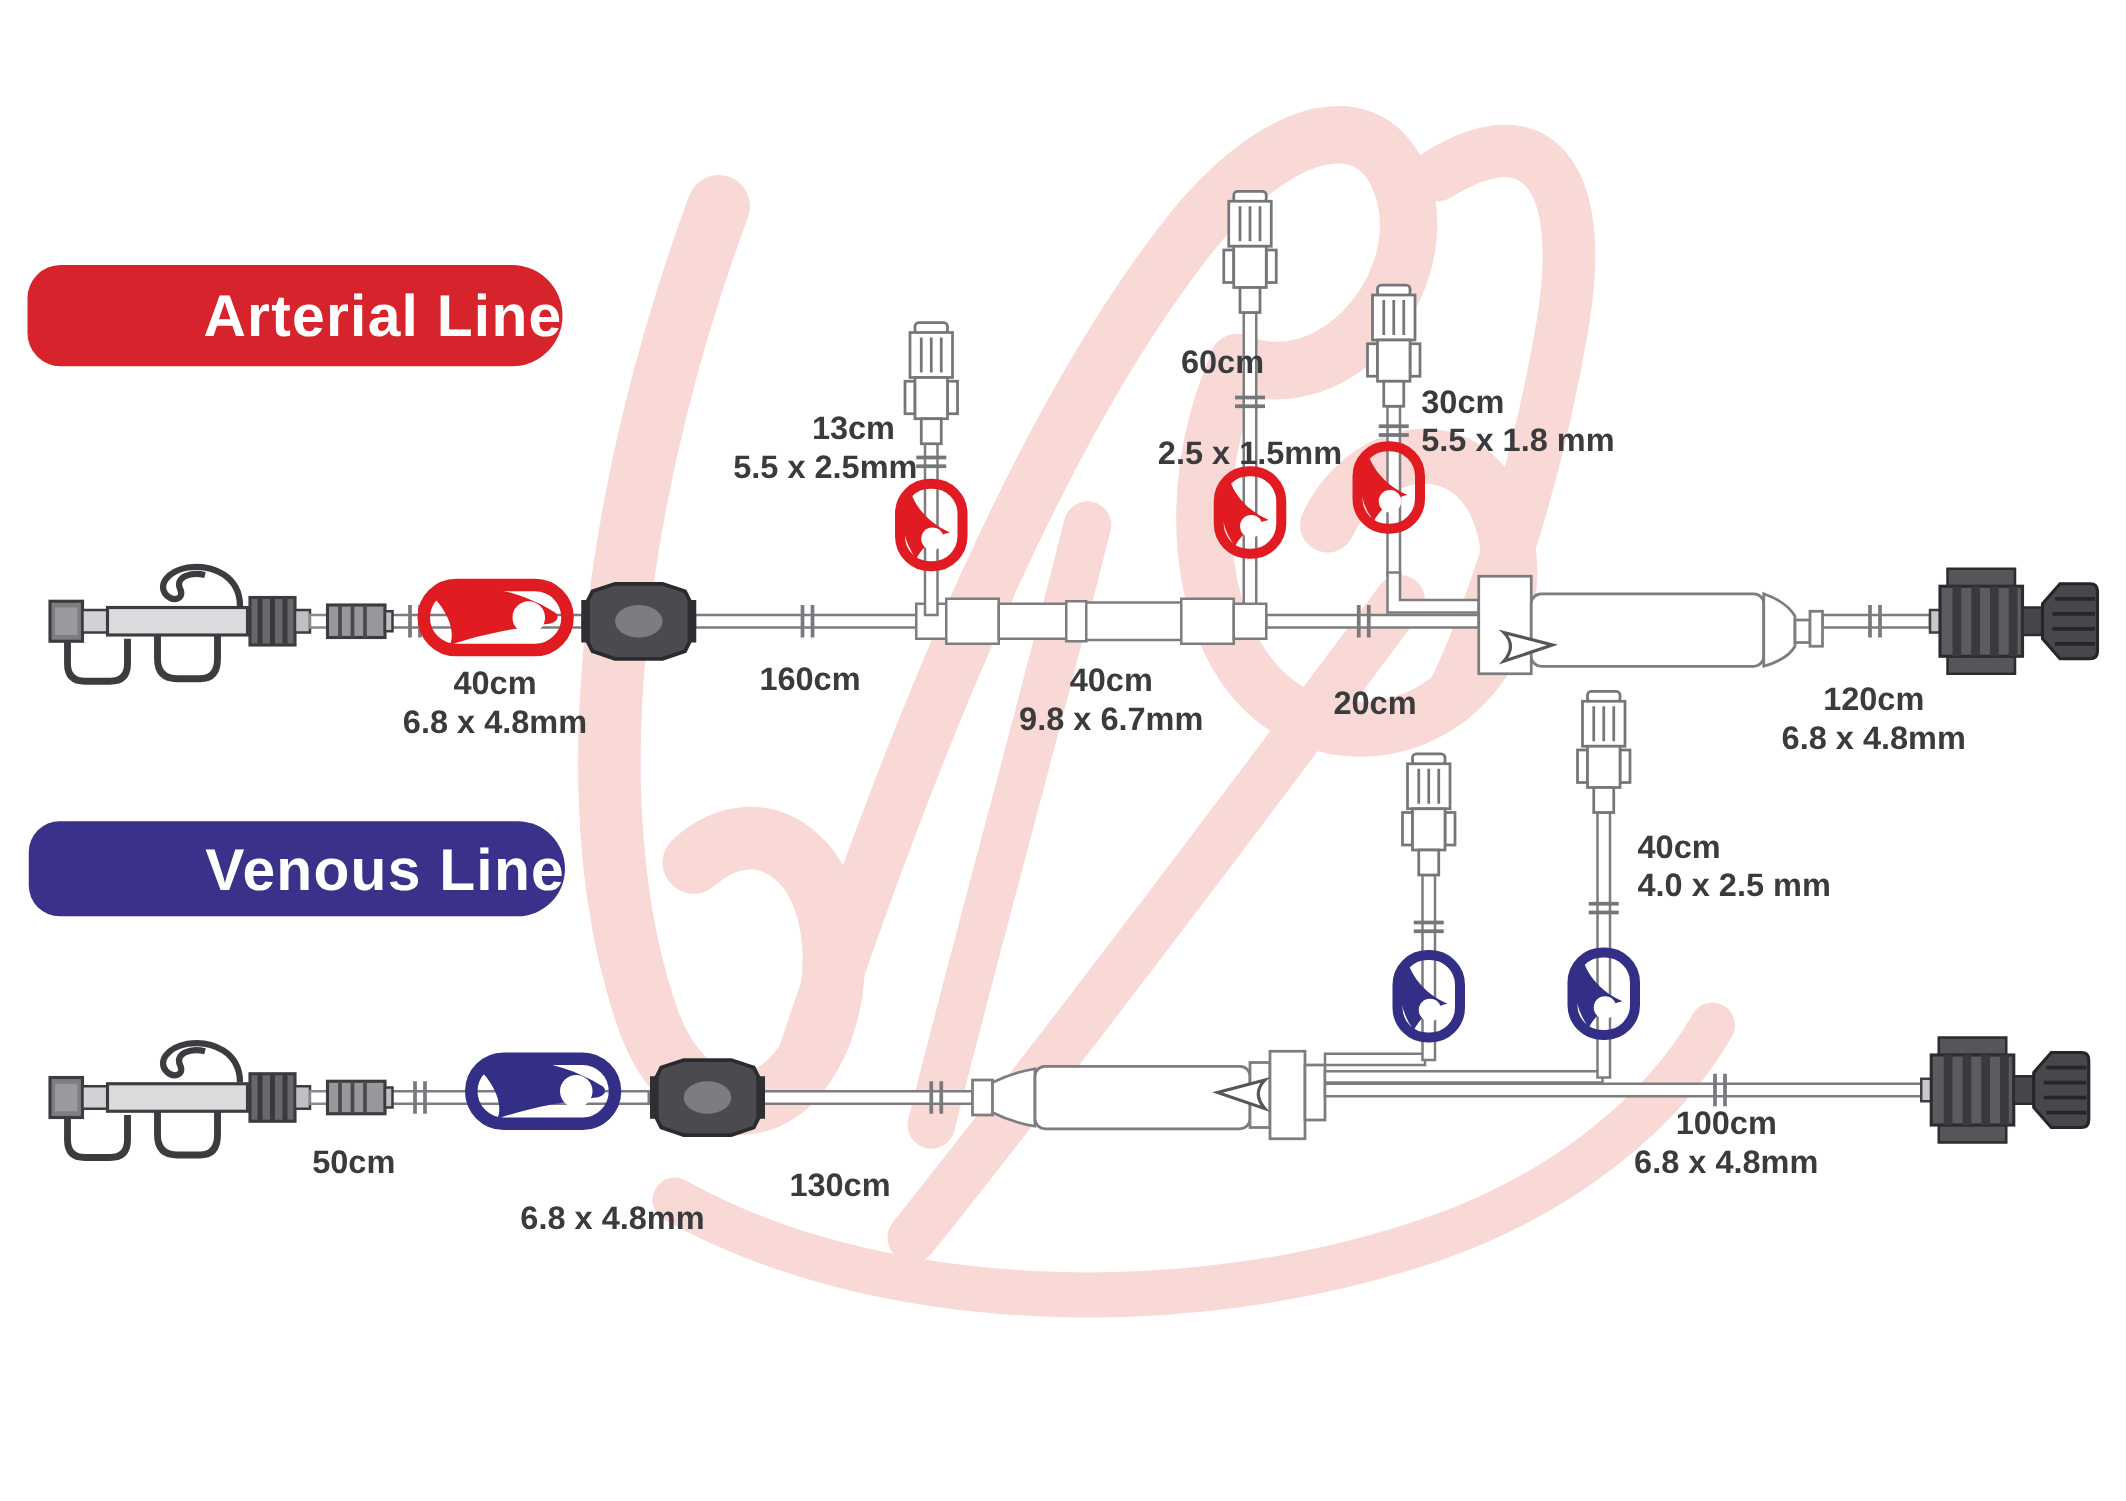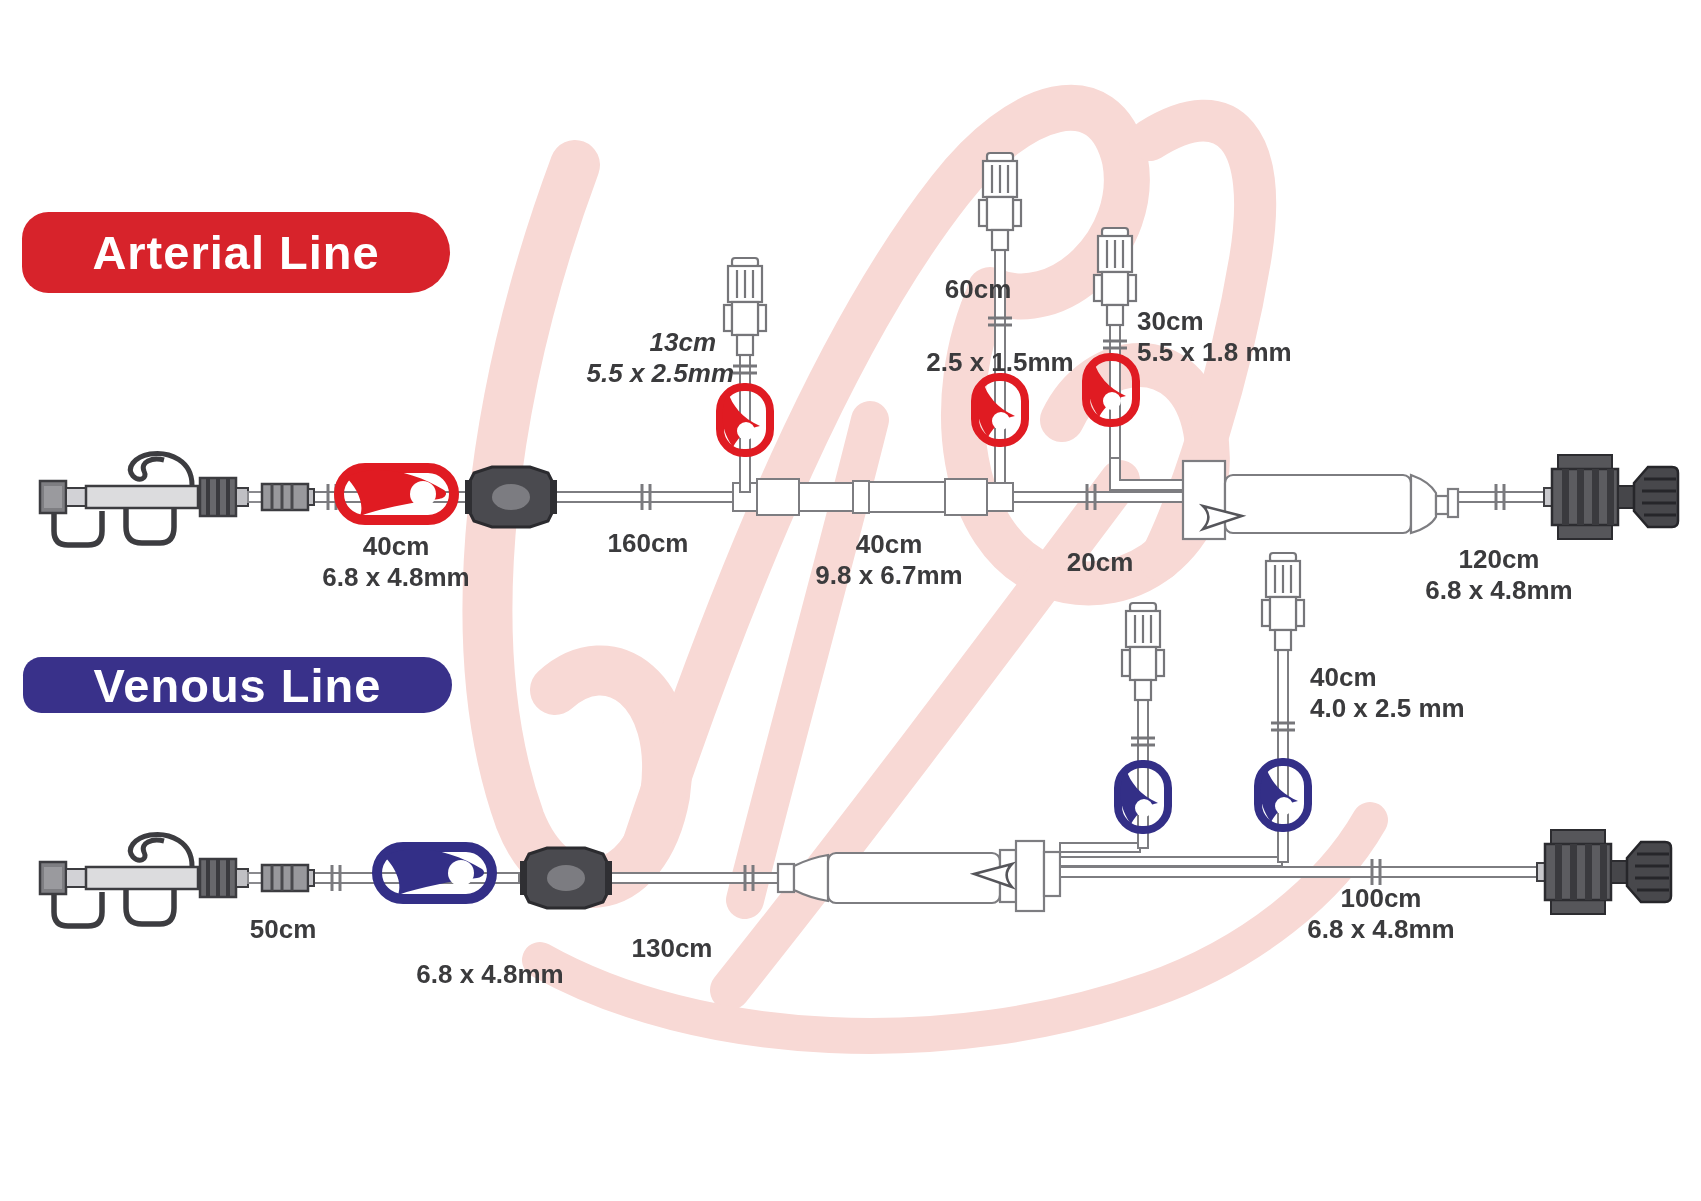--- a/index.html
+++ b/index.html
@@ -1,25 +1,25 @@
 <!DOCTYPE html>
 <html><head>
 <meta charset="utf-8">
 <style>
   html,body{margin:0;padding:0;background:#ffffff;}
   #canvas{position:relative;width:1701px;height:1201px;background:#ffffff;overflow:hidden;
           font-family:"Liberation Sans", sans-serif;}
   svg.layer{position:absolute;left:0;top:0;}
-  .pill{position:absolute;display:flex;align-items:center;justify-content:center;
+  .pill{position:absolute;display:flex;align-items:center;justify-content:flex-end;
         color:#ffffff;font-weight:bold;font-size:47px;letter-spacing:1px;
         border-radius:30px 46px 46px 30px;}
   .lbl{position:absolute;color:#3b3b3d;font-weight:bold;font-size:26px;line-height:1.18;
        white-space:nowrap;}
   .lbl.ctr{transform:translateX(-50%);text-align:center;}
-  .lbl.rt{transform:translateX(-100%);text-align:right;font-style:italic;}
+  .lbl.rt{transform:translateX(-100%);text-align:right;}
   .lbl.lf{text-align:left;}
 </style>
 </head>
 <body>
 
 <div id="canvas">
 
   <svg class="layer" width="1701" height="1201">
     <g fill="none" stroke="currentColor" stroke-linecap="round" style="color: rgb(248, 217, 213);">
       <path d="M575,165 C495,380 455,640 520,820 C555,910 645,905 665,795 C680,690 610,640 555,690" stroke-width="50"></path>
@@ -200,21 +200,21 @@
       <use href="#pconn" x="40" y="878"></use>
       <use href="#clampH" x="372" y="842" style="color: rgb(51, 47, 135);"></use>
       <use href="#pod" x="521" y="878"></use>
       <use href="#econn" x="1537" y="872"></use>
     </g>
   </svg>
 
   <div class="pill" style="left: 22px; top: 212px; width: 428px; height: 81px; background-color: rgb(215, 35, 43);">
     <span>Arterial Line</span>
   </div>
-  <div class="pill" style="left: 23px; top: 657px; width: 429px; height: 56px; background-color: rgb(57, 49, 138);">
+  <div class="pill" style="left: 23px; top: 657px; width: 429px; height: 76px; background-color: rgb(57, 49, 138);">
     <span>Venous Line</span>
   </div>
 
   <div class="lbl ctr" style="left:396px;top:531px;">
     <div>40cm</div>
     <div>6.8 x 4.8mm</div>
   </div>
   <div class="lbl ctr" style="left:648px;top:528px;">
     <div>160cm</div>
   </div>

